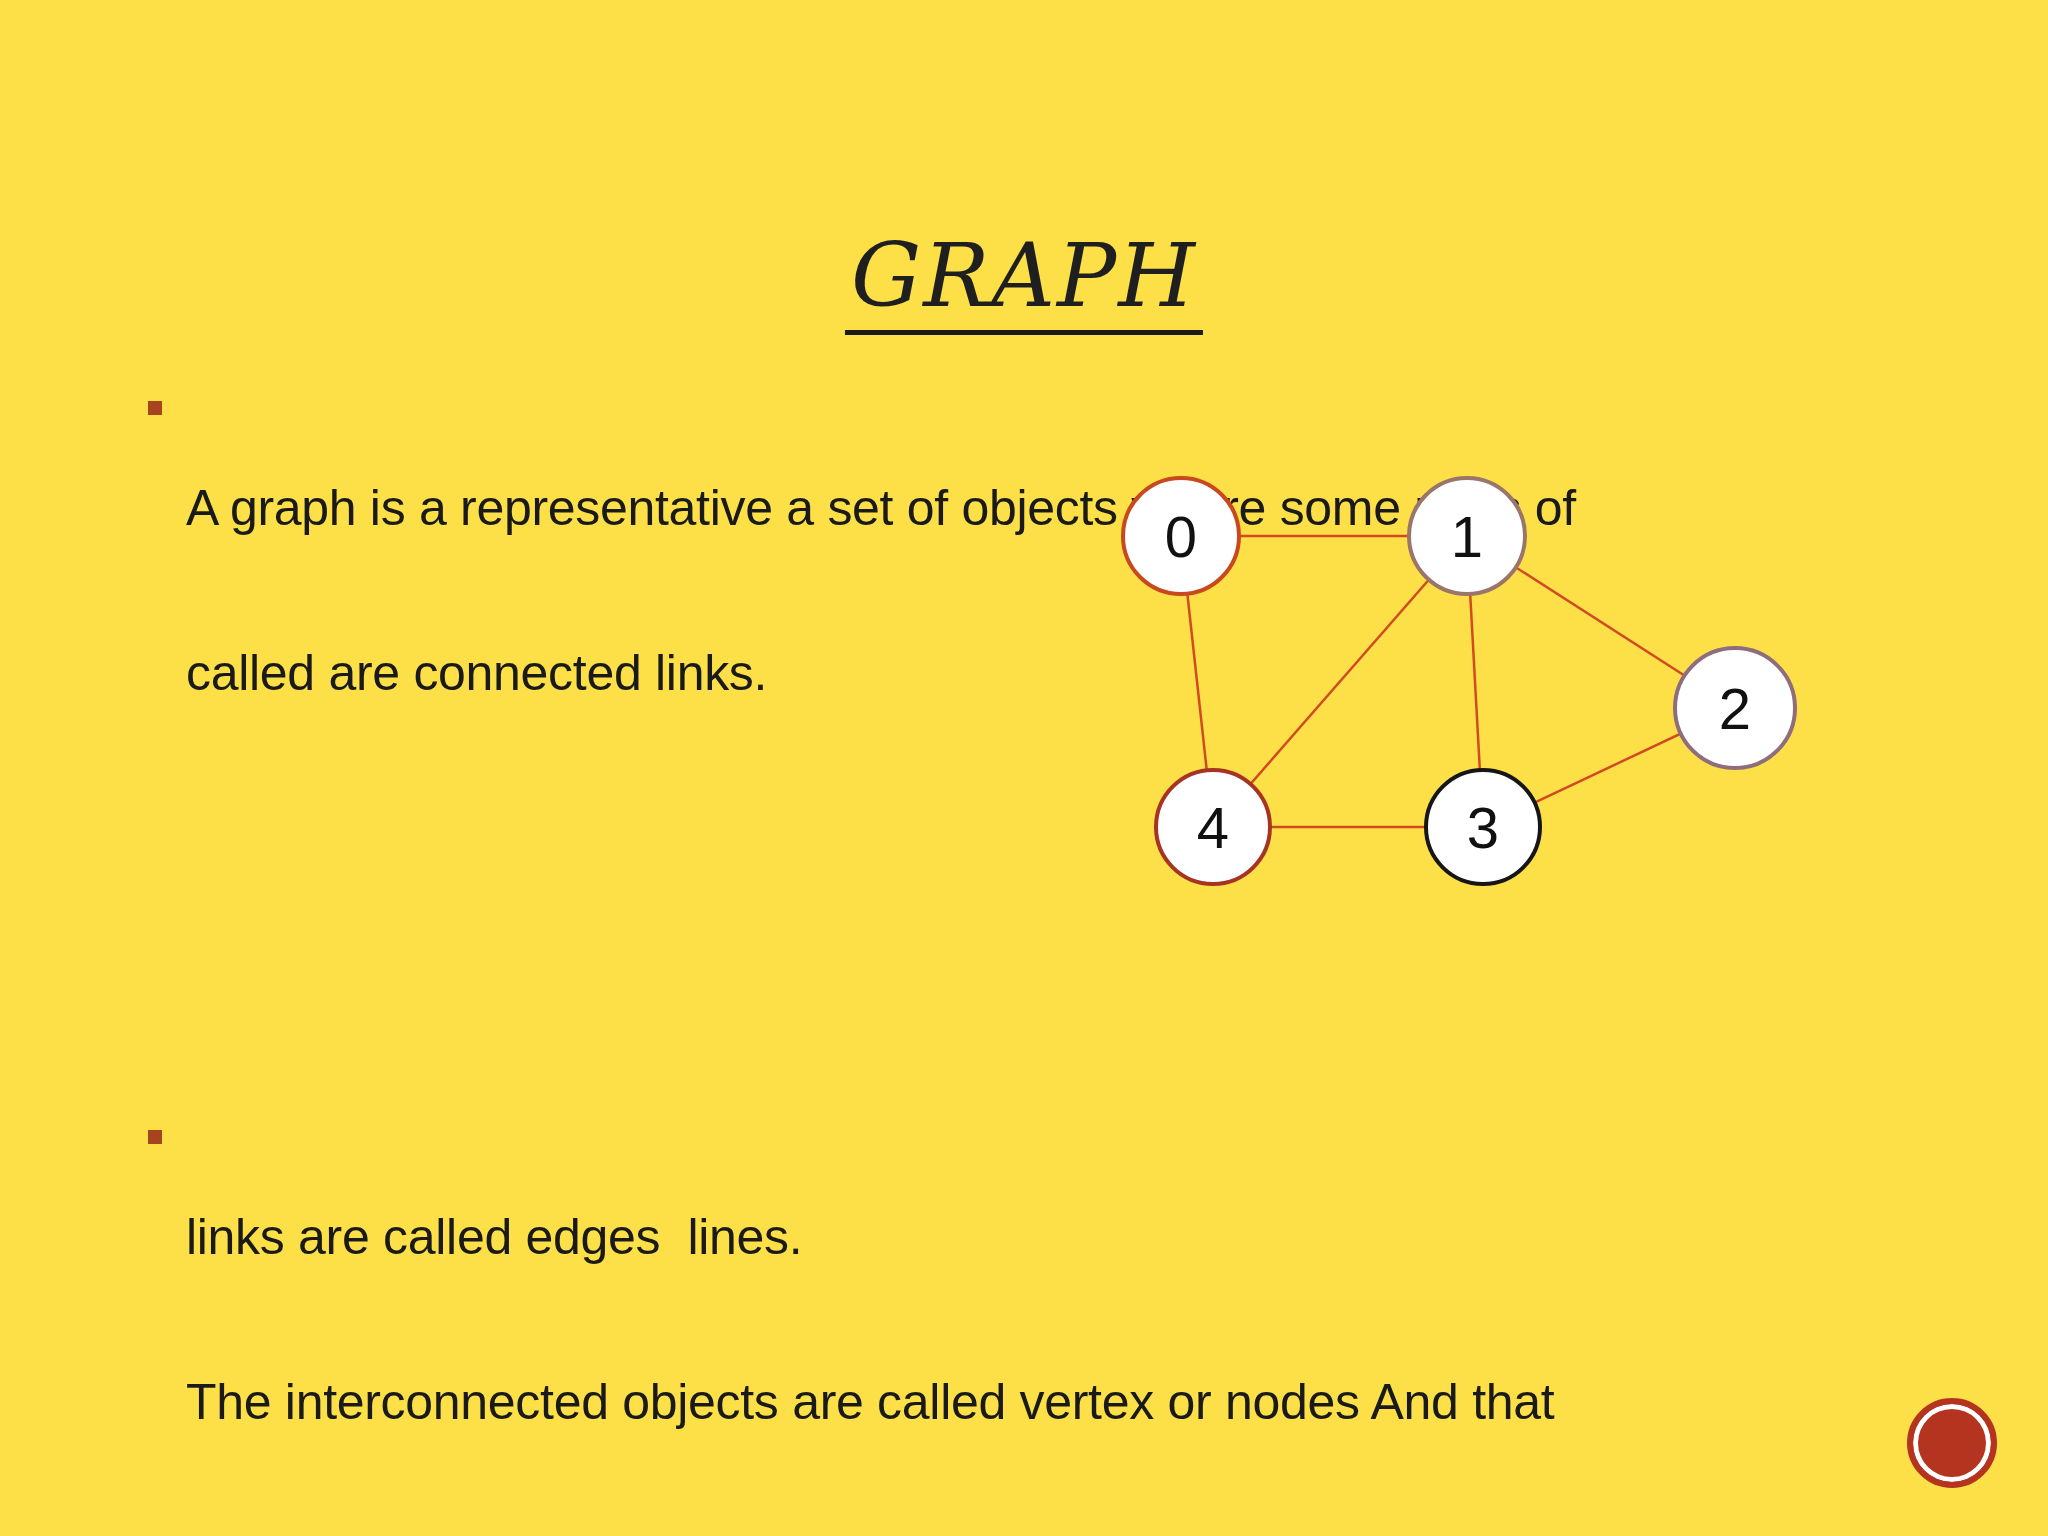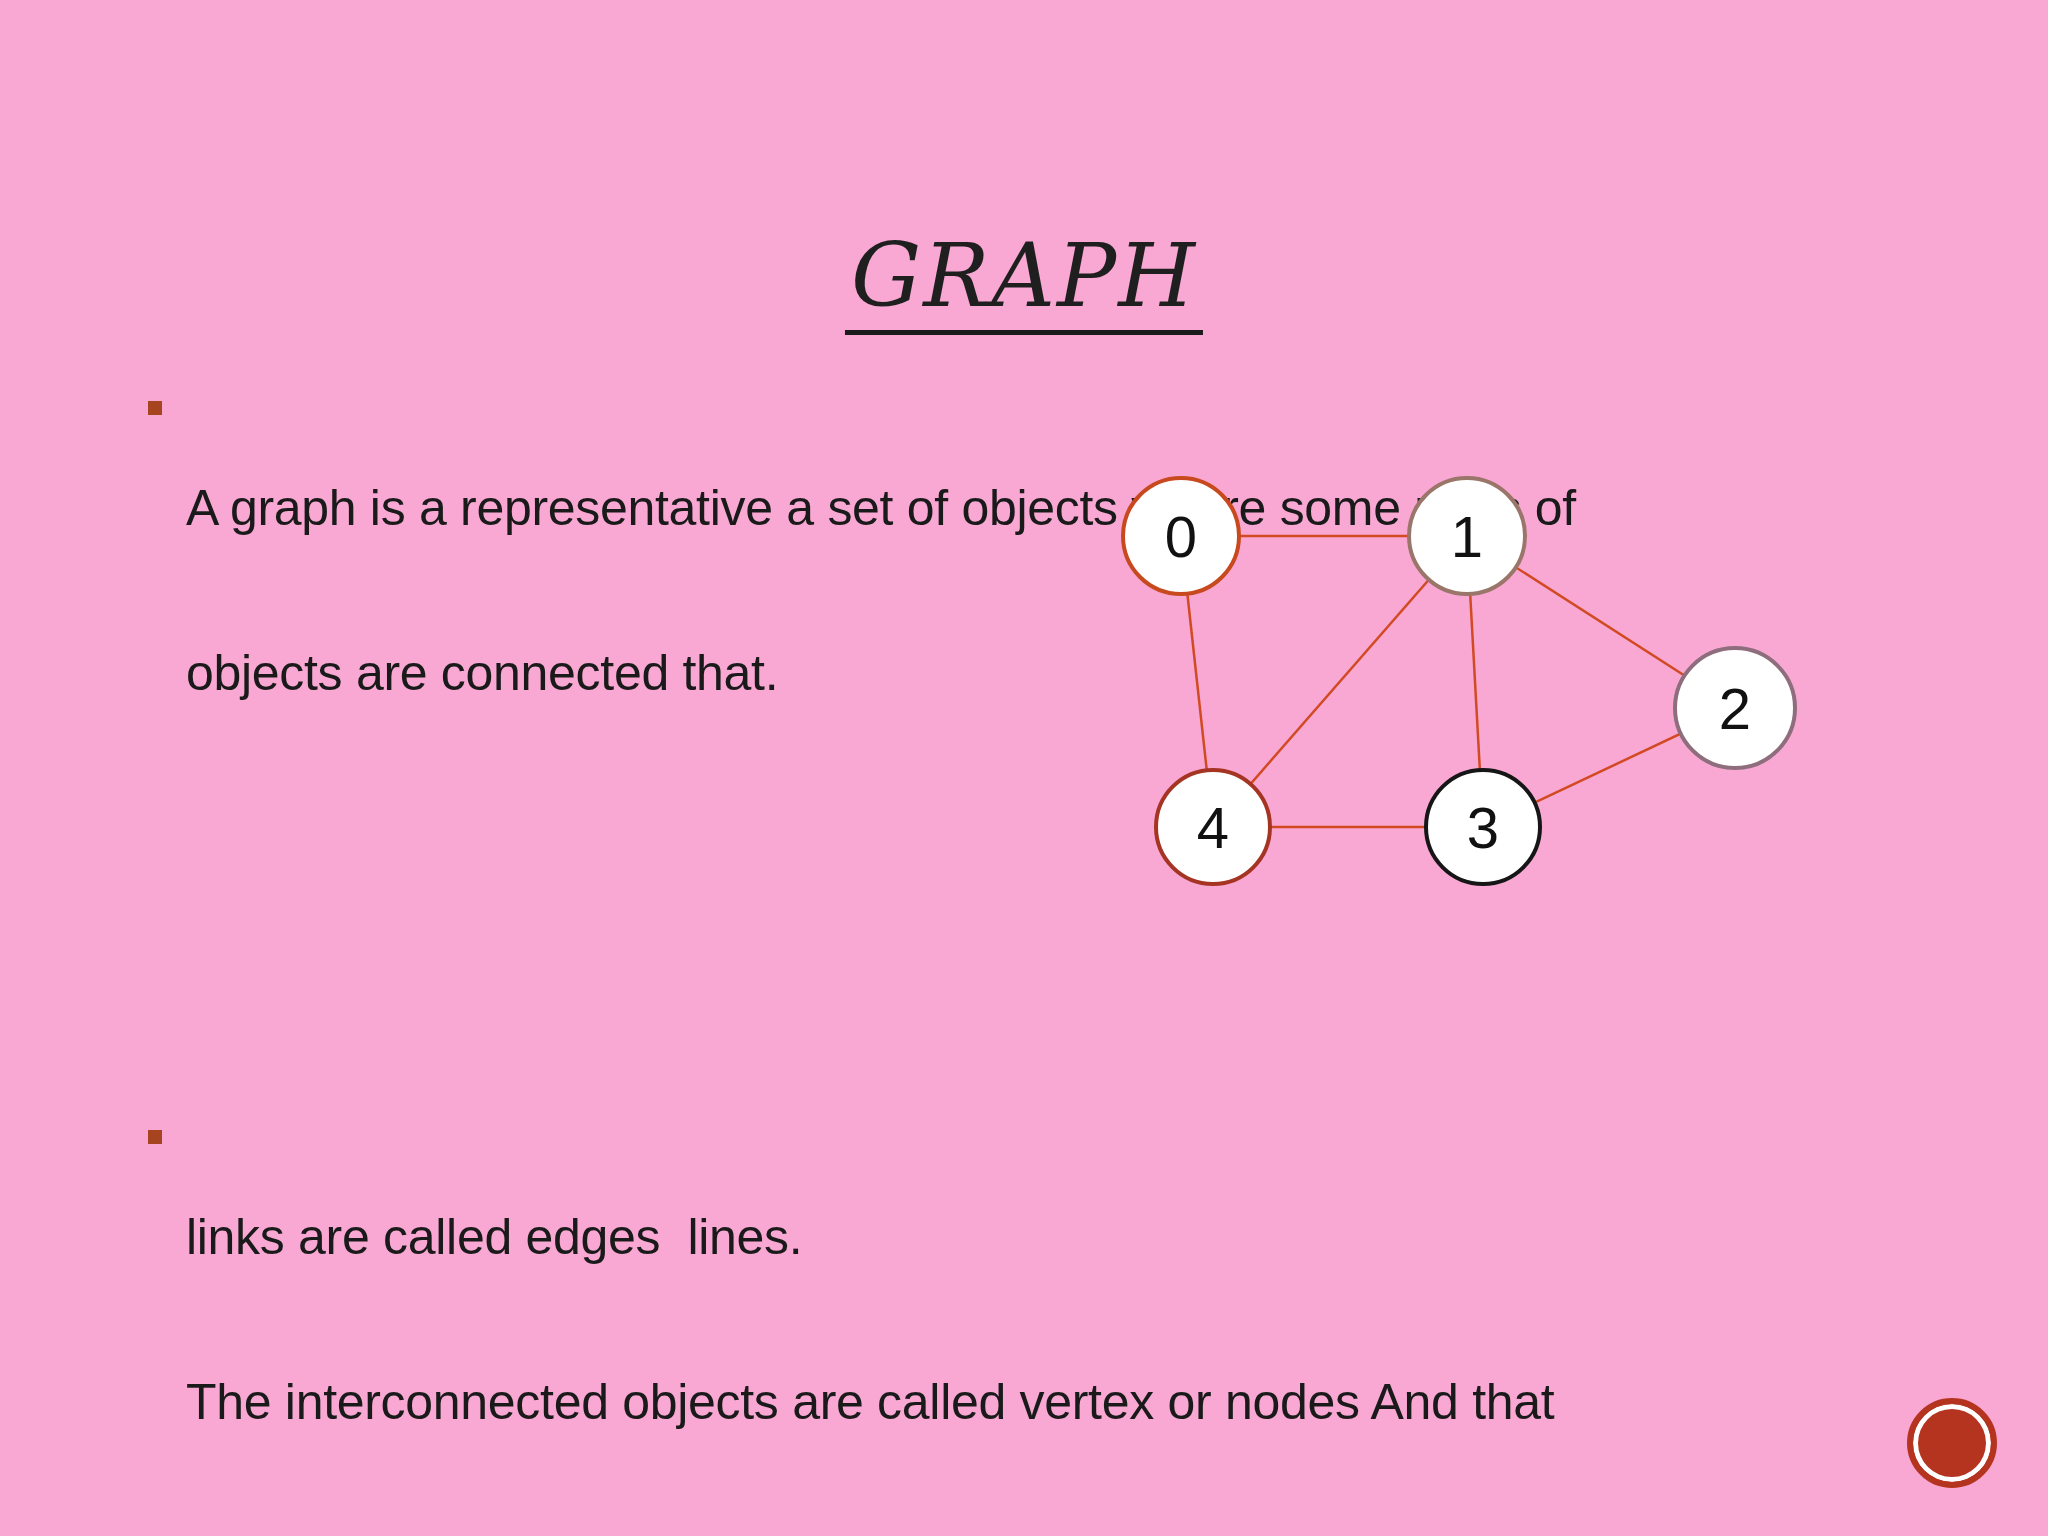--- a/index.html
+++ b/index.html
@@ -1,20 +1,20 @@
 <!DOCTYPE html>
 <html style="--accent: #a5441f; --badge: #b5341f;"><head>
 <meta charset="utf-8">
 <style>
   html, body { margin: 0; padding: 0; background: #ffffff; }
   .slide {
     position: relative;
     width: 2048px;
     height: 1536px;
-    background: #f9a8d4;
+    background: #fde047;
     overflow: hidden;
     font-family: "Liberation Sans", sans-serif;
     color: #1a1a1a;
   }
   .title {
     position: absolute;
     top: 232px;
     left: 50%;
     transform: translateX(-50%);
     margin: 0;
@@ -74,21 +74,21 @@
 <body>
 
 <div class="slide">
 
   <h1 class="title">GRAPH</h1>
 
   <div class="bullet bullet-1">
     <span class="marker"></span>
     <div class="bullet-text">
       <div>A graph is a representative a set of objects where some pairs of</div>
-      <div>objects are connected that.</div>
+      <div>called are connected links.</div>
     </div>
   </div>
 
   <svg class="graph-svg" viewBox="0 0 2048 1536" xmlns="http://www.w3.org/2000/svg">
       <line x1="1181" y1="536" x2="1467" y2="536" stroke="#d14a22" stroke-width="2.5"></line>
       <line x1="1181" y1="536" x2="1213" y2="827" stroke="#d14a22" stroke-width="2.5"></line>
       <line x1="1467" y1="536" x2="1213" y2="827" stroke="#d14a22" stroke-width="2.5"></line>
       <line x1="1467" y1="536" x2="1483" y2="827" stroke="#d14a22" stroke-width="2.5"></line>
       <line x1="1467" y1="536" x2="1735" y2="708" stroke="#d14a22" stroke-width="2.5"></line>
       <line x1="1735" y1="708" x2="1483" y2="827" stroke="#d14a22" stroke-width="2.5"></line>

